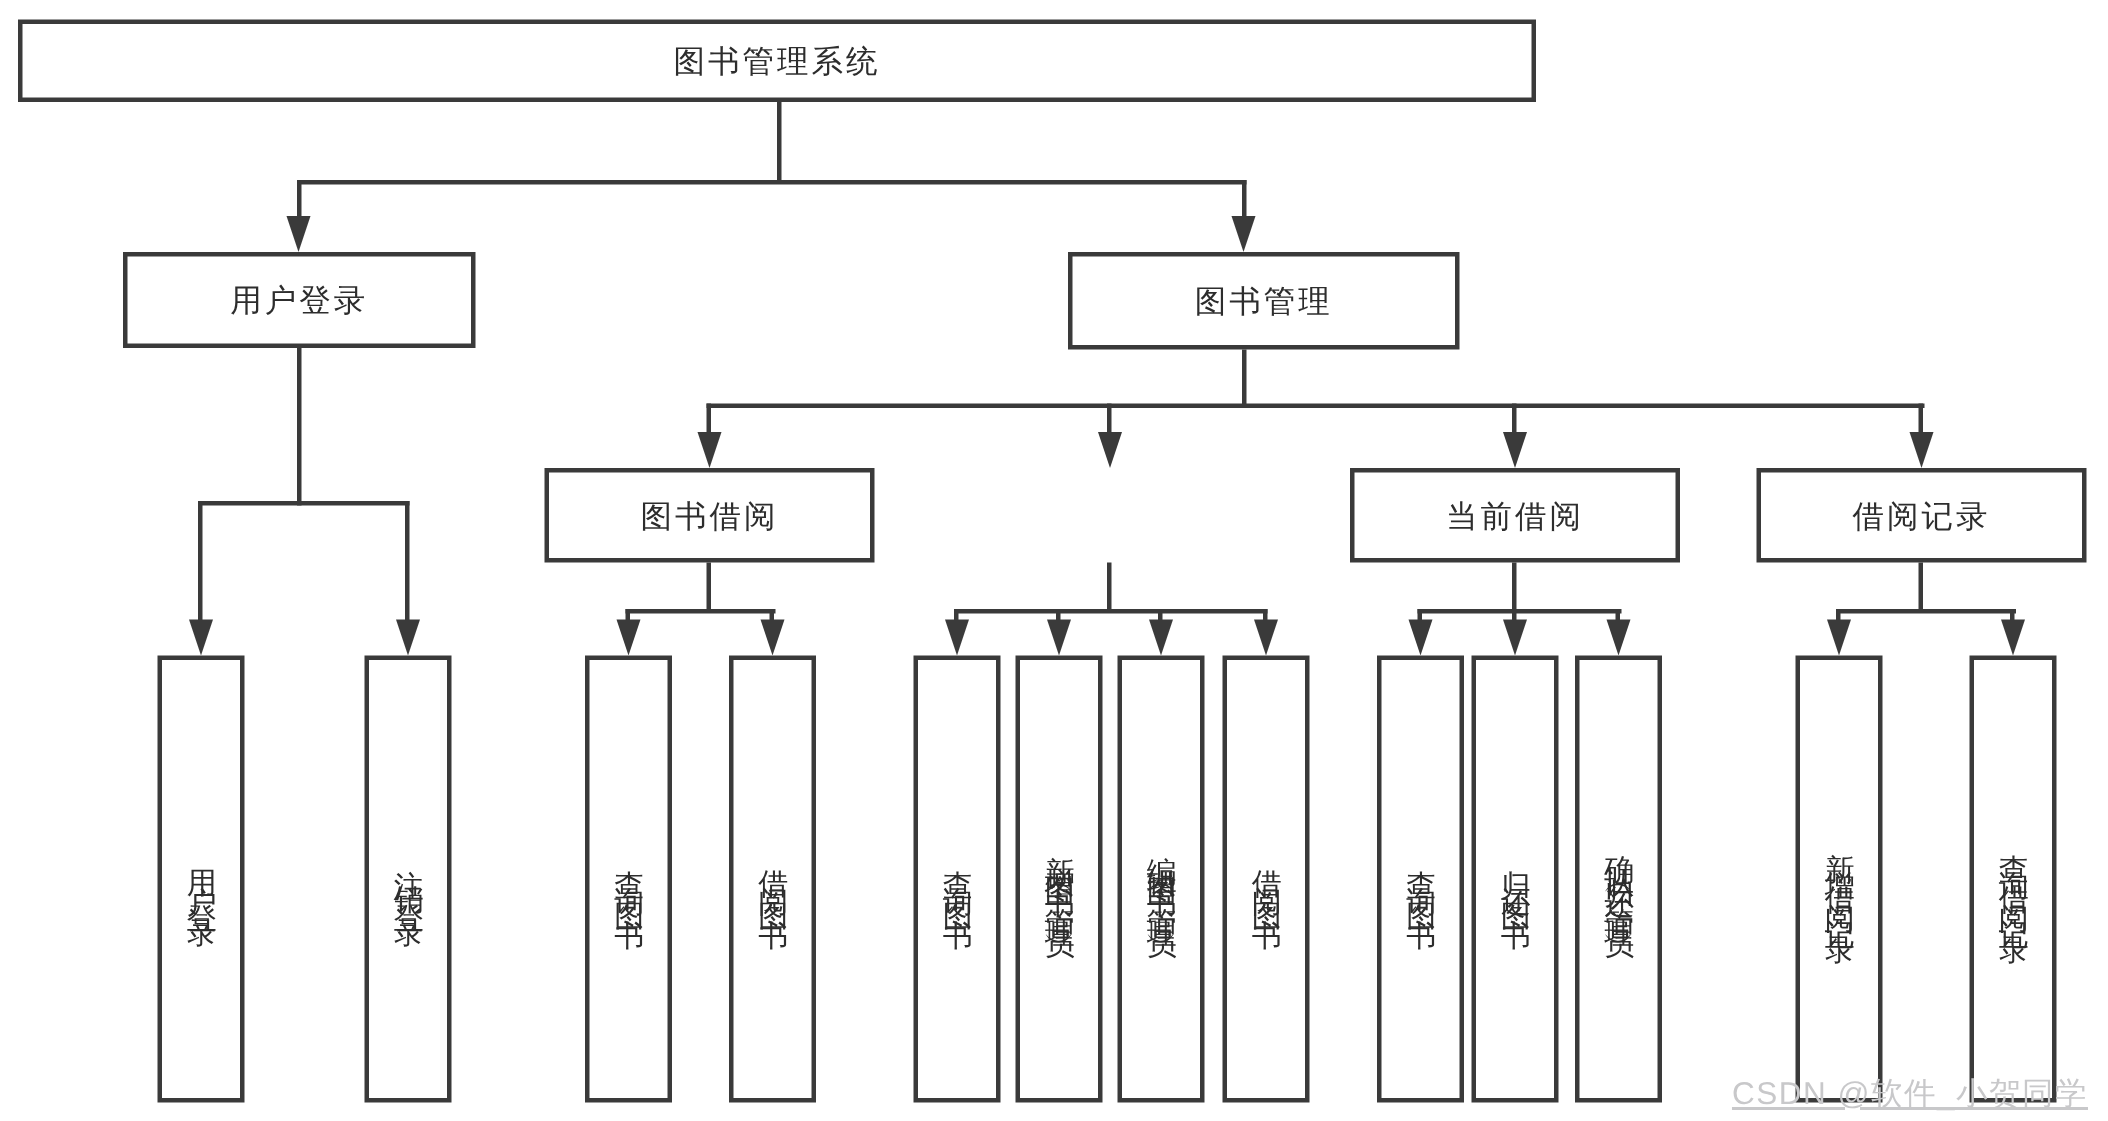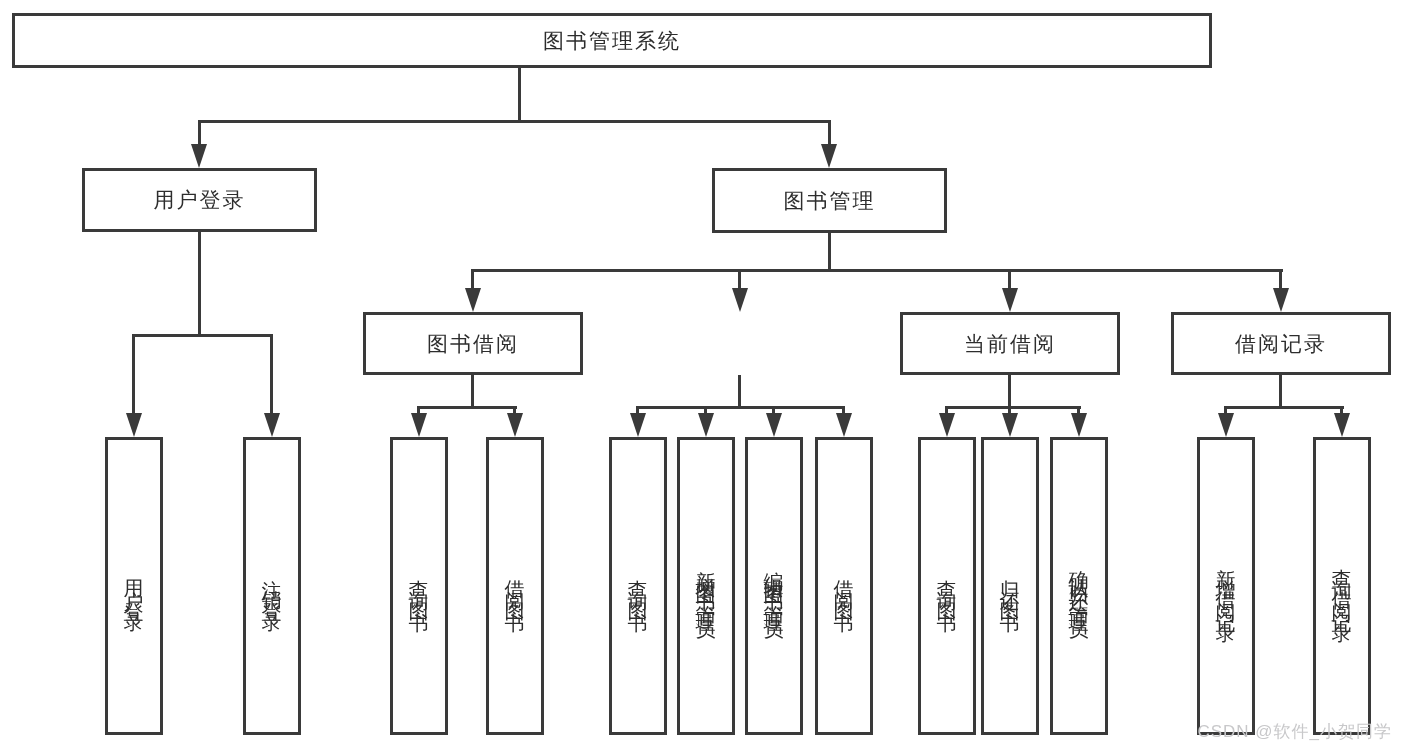--- a/index.html
+++ b/index.html
@@ -24,43 +24,43 @@
   .line{position:absolute;background:#3a3a3a;}
   .v{width:3px;}
   .h{height:3px;}
   .arrow{
     position:absolute;width:0;height:0;
     border-left:8px solid transparent;border-right:8px solid transparent;
     border-top:24px solid #3a3a3a;
   }
   .watermark{
     position:absolute;right:13px;bottom:4px;
-    font-size:17px;color:#c8c8ca;letter-spacing:1px;white-space:nowrap;
+    font-size:21px;color:#c8c8ca;letter-spacing:1px;white-space:nowrap;text-decoration:underline;
   }
 </style>
 </head>
 <body>
 
 <div class="canvas">
 
-  <div class="hbox" style="left:12px;top:13px;width:1200px;height:55px">
+  <div class="hbox" style="left:12px;top:13px;width:1012px;height:55px">
     <span>图书管理系统</span>
   </div>
 
   <div class="line v" style="left:518px;top:68px;height:54px"></div>
   <div class="line h" style="left:198px;top:120px;width:633px"></div>
   <div class="line v" style="left:198px;top:120px;height:26px"></div>
   <div class="arrow" style="left:191px;top:144px"></div>
   <div class="line v" style="left:828px;top:120px;height:26px"></div>
   <div class="arrow" style="left:821px;top:144px"></div>
 
   <div class="hbox" style="left:82px;top:168px;width:235px;height:64px">
     <span>用户登录</span>
   </div>
-  <div class="hbox" style="left:712px;top:168px;width:235px;height:65px">
+  <div class="hbox" style="left:712px;top:168px;width:261px;height:65px">
     <span>图书管理</span>
   </div>
 
   <div class="line v" style="left:198px;top:232px;height:105px"></div>
   <div class="line h" style="left:132px;top:334px;width:141px"></div>
   <div class="line v" style="left:132px;top:334px;height:82px"></div>
   <div class="arrow" style="left:126px;top:413px"></div>
   <div class="line v" style="left:270px;top:334px;height:82px"></div>
   <div class="arrow" style="left:264px;top:413px"></div>
 

